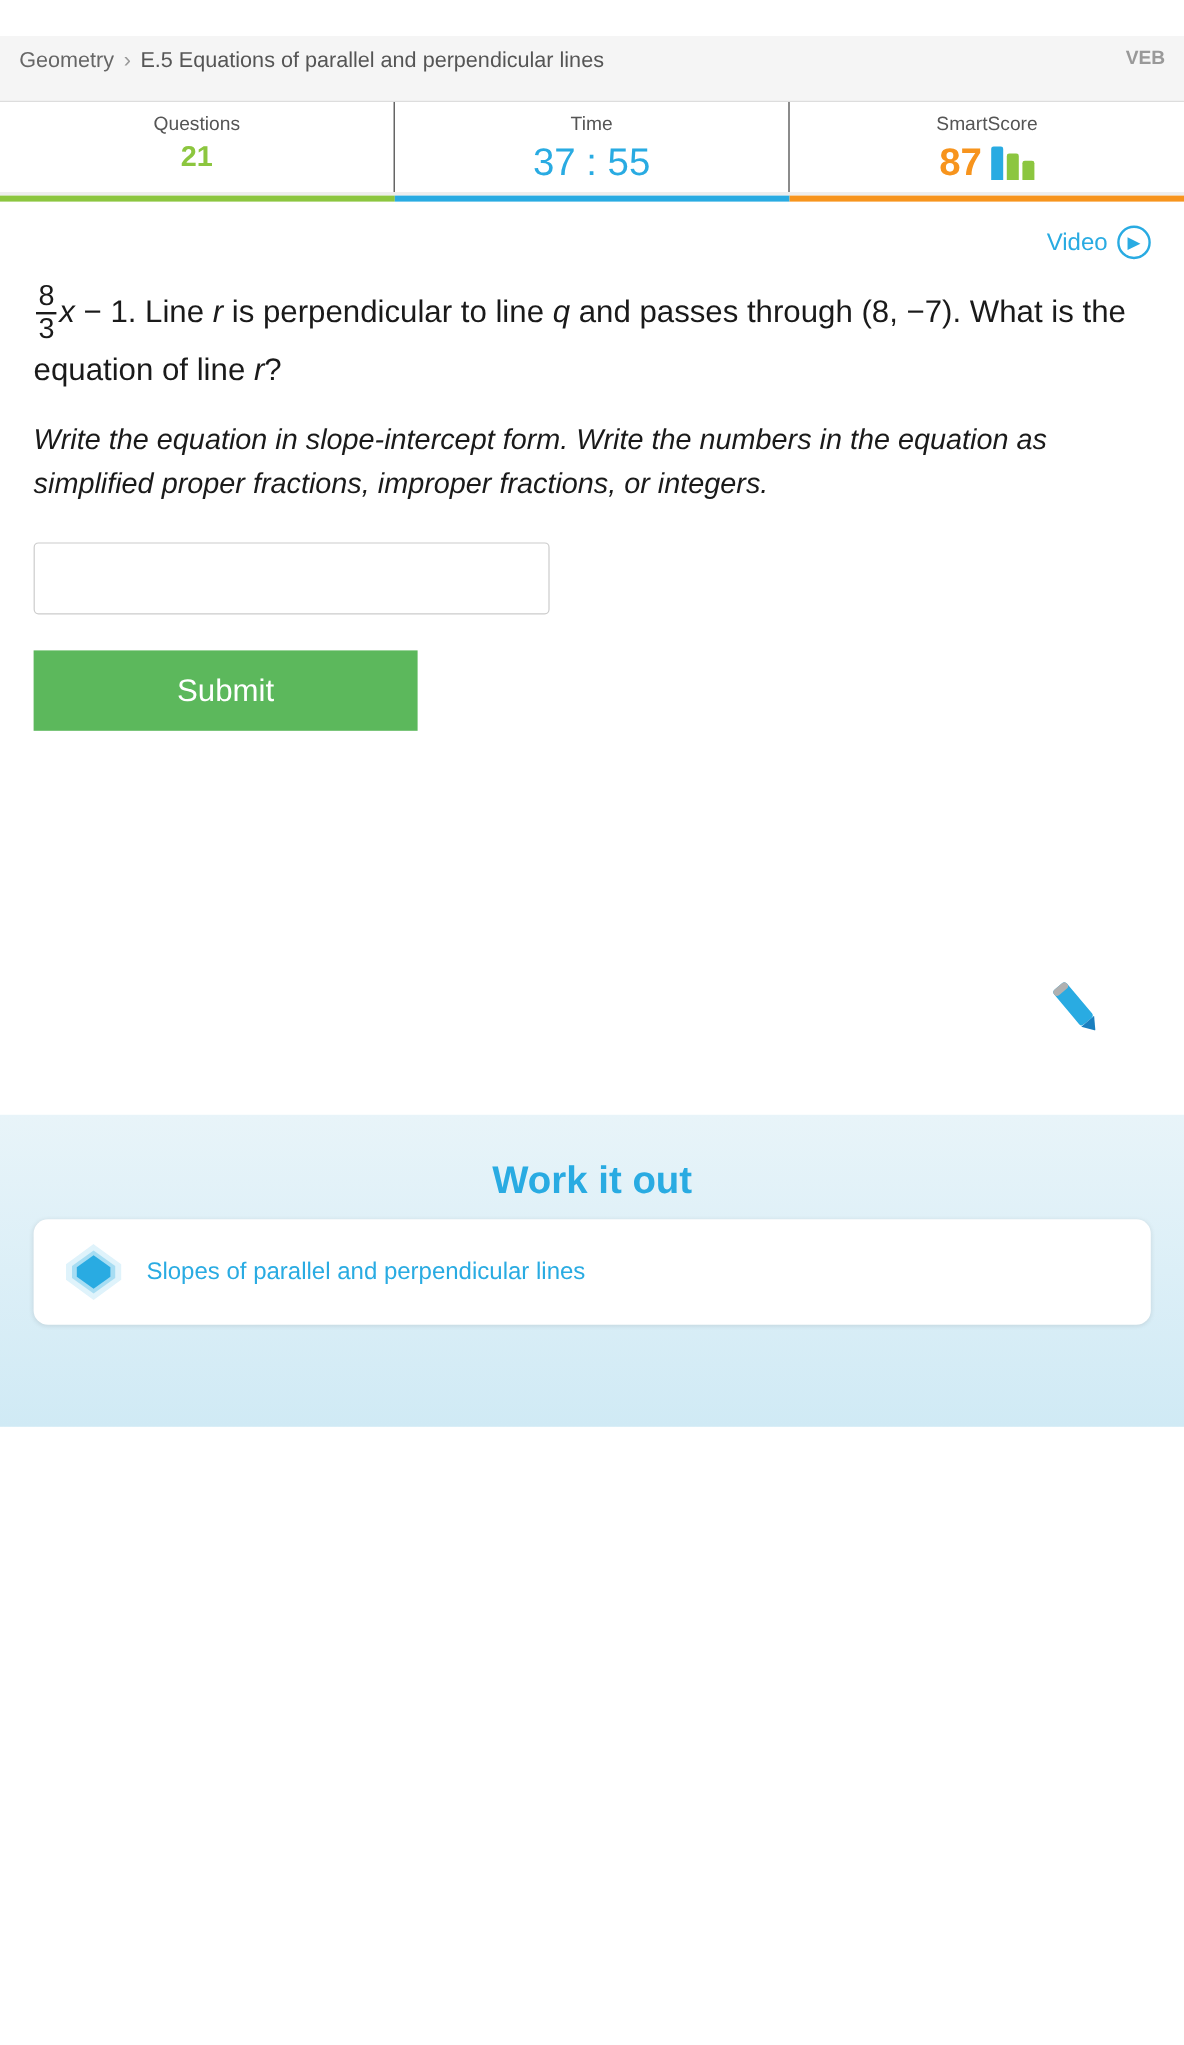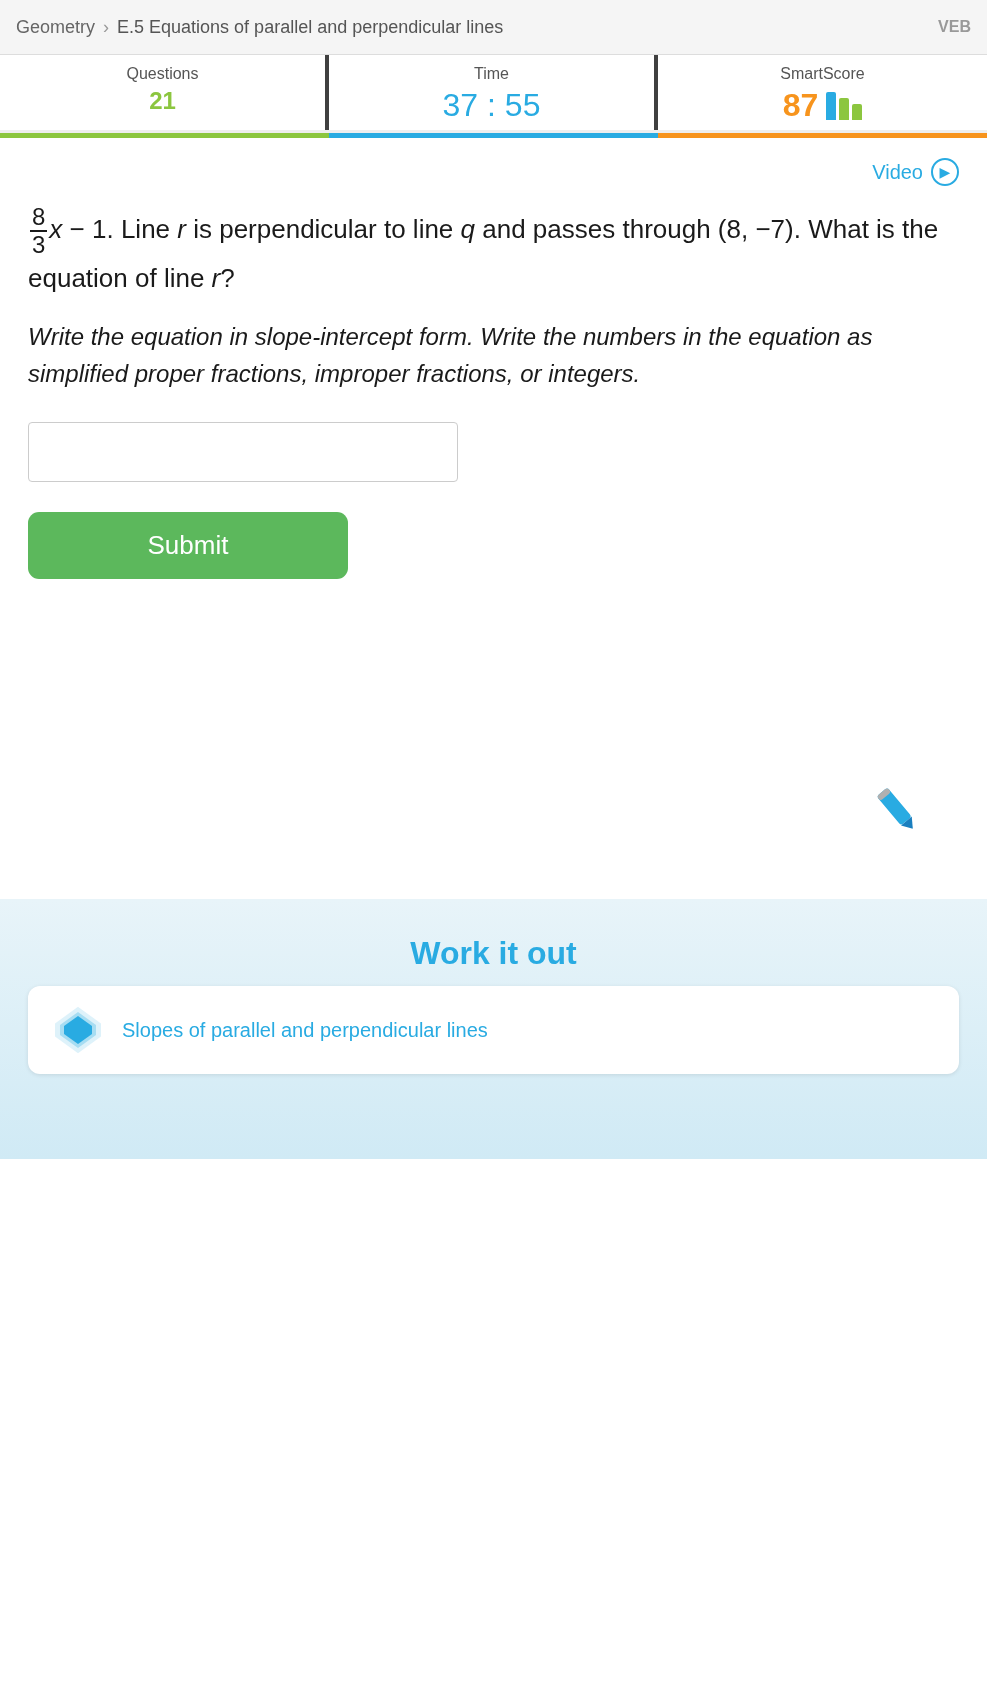--- a/index.html
+++ b/index.html
@@ -10,24 +10,24 @@
       width: 987px;
       min-height: 1704px;
       overflow-x: hidden;
     }
 
     
     .breadcrumb-bar {
       background: #f5f5f5;
       border-bottom: 1px solid #ddd;
       display: flex;
-      align-items: center;
       padding: 10px 16px;
       gap: 8px;
       height: 55px;
+      margin-top: 30px;
     }
     .breadcrumb-item {
       color: #666;
       font-size: 18px;
     }
     .breadcrumb-separator {
       color: #999;
       font-size: 18px;
     }
     .breadcrumb-current {
@@ -47,21 +47,21 @@
       grid-template-columns: 1fr 1fr 1fr;
       border-bottom: 3px solid #eee;
     }
     .stat-cell {
       display: flex;
       flex-direction: column;
       align-items: center;
       padding: 10px 0 6px;
     }
     .stat-cell:not(:last-child) {
-      border-right: 4px solid #404040;
+      border-right: 1px solid #404040;
     }
     .stat-label {
       font-size: 16px;
       color: #555;
       margin-bottom: 4px;
     }
     .stat-value-green {
       font-size: 24px;
       color: #8cc63f;
       font-weight: 600;
@@ -183,21 +183,21 @@
       padding: 8px 12px;
       margin-bottom: 30px;
       outline: none;
     }
 
     
     .submit-btn {
       background: #5cb85c;
       color: #fff;
       border: none;
-      border-radius: 11px;
+      border-radius: 0;
       font-size: 26px;
       font-weight: 500;
       padding: 18px 0;
       width: 320px;
       cursor: pointer;
       margin-bottom: 40px;
     }
 
     
     .draw-area {

